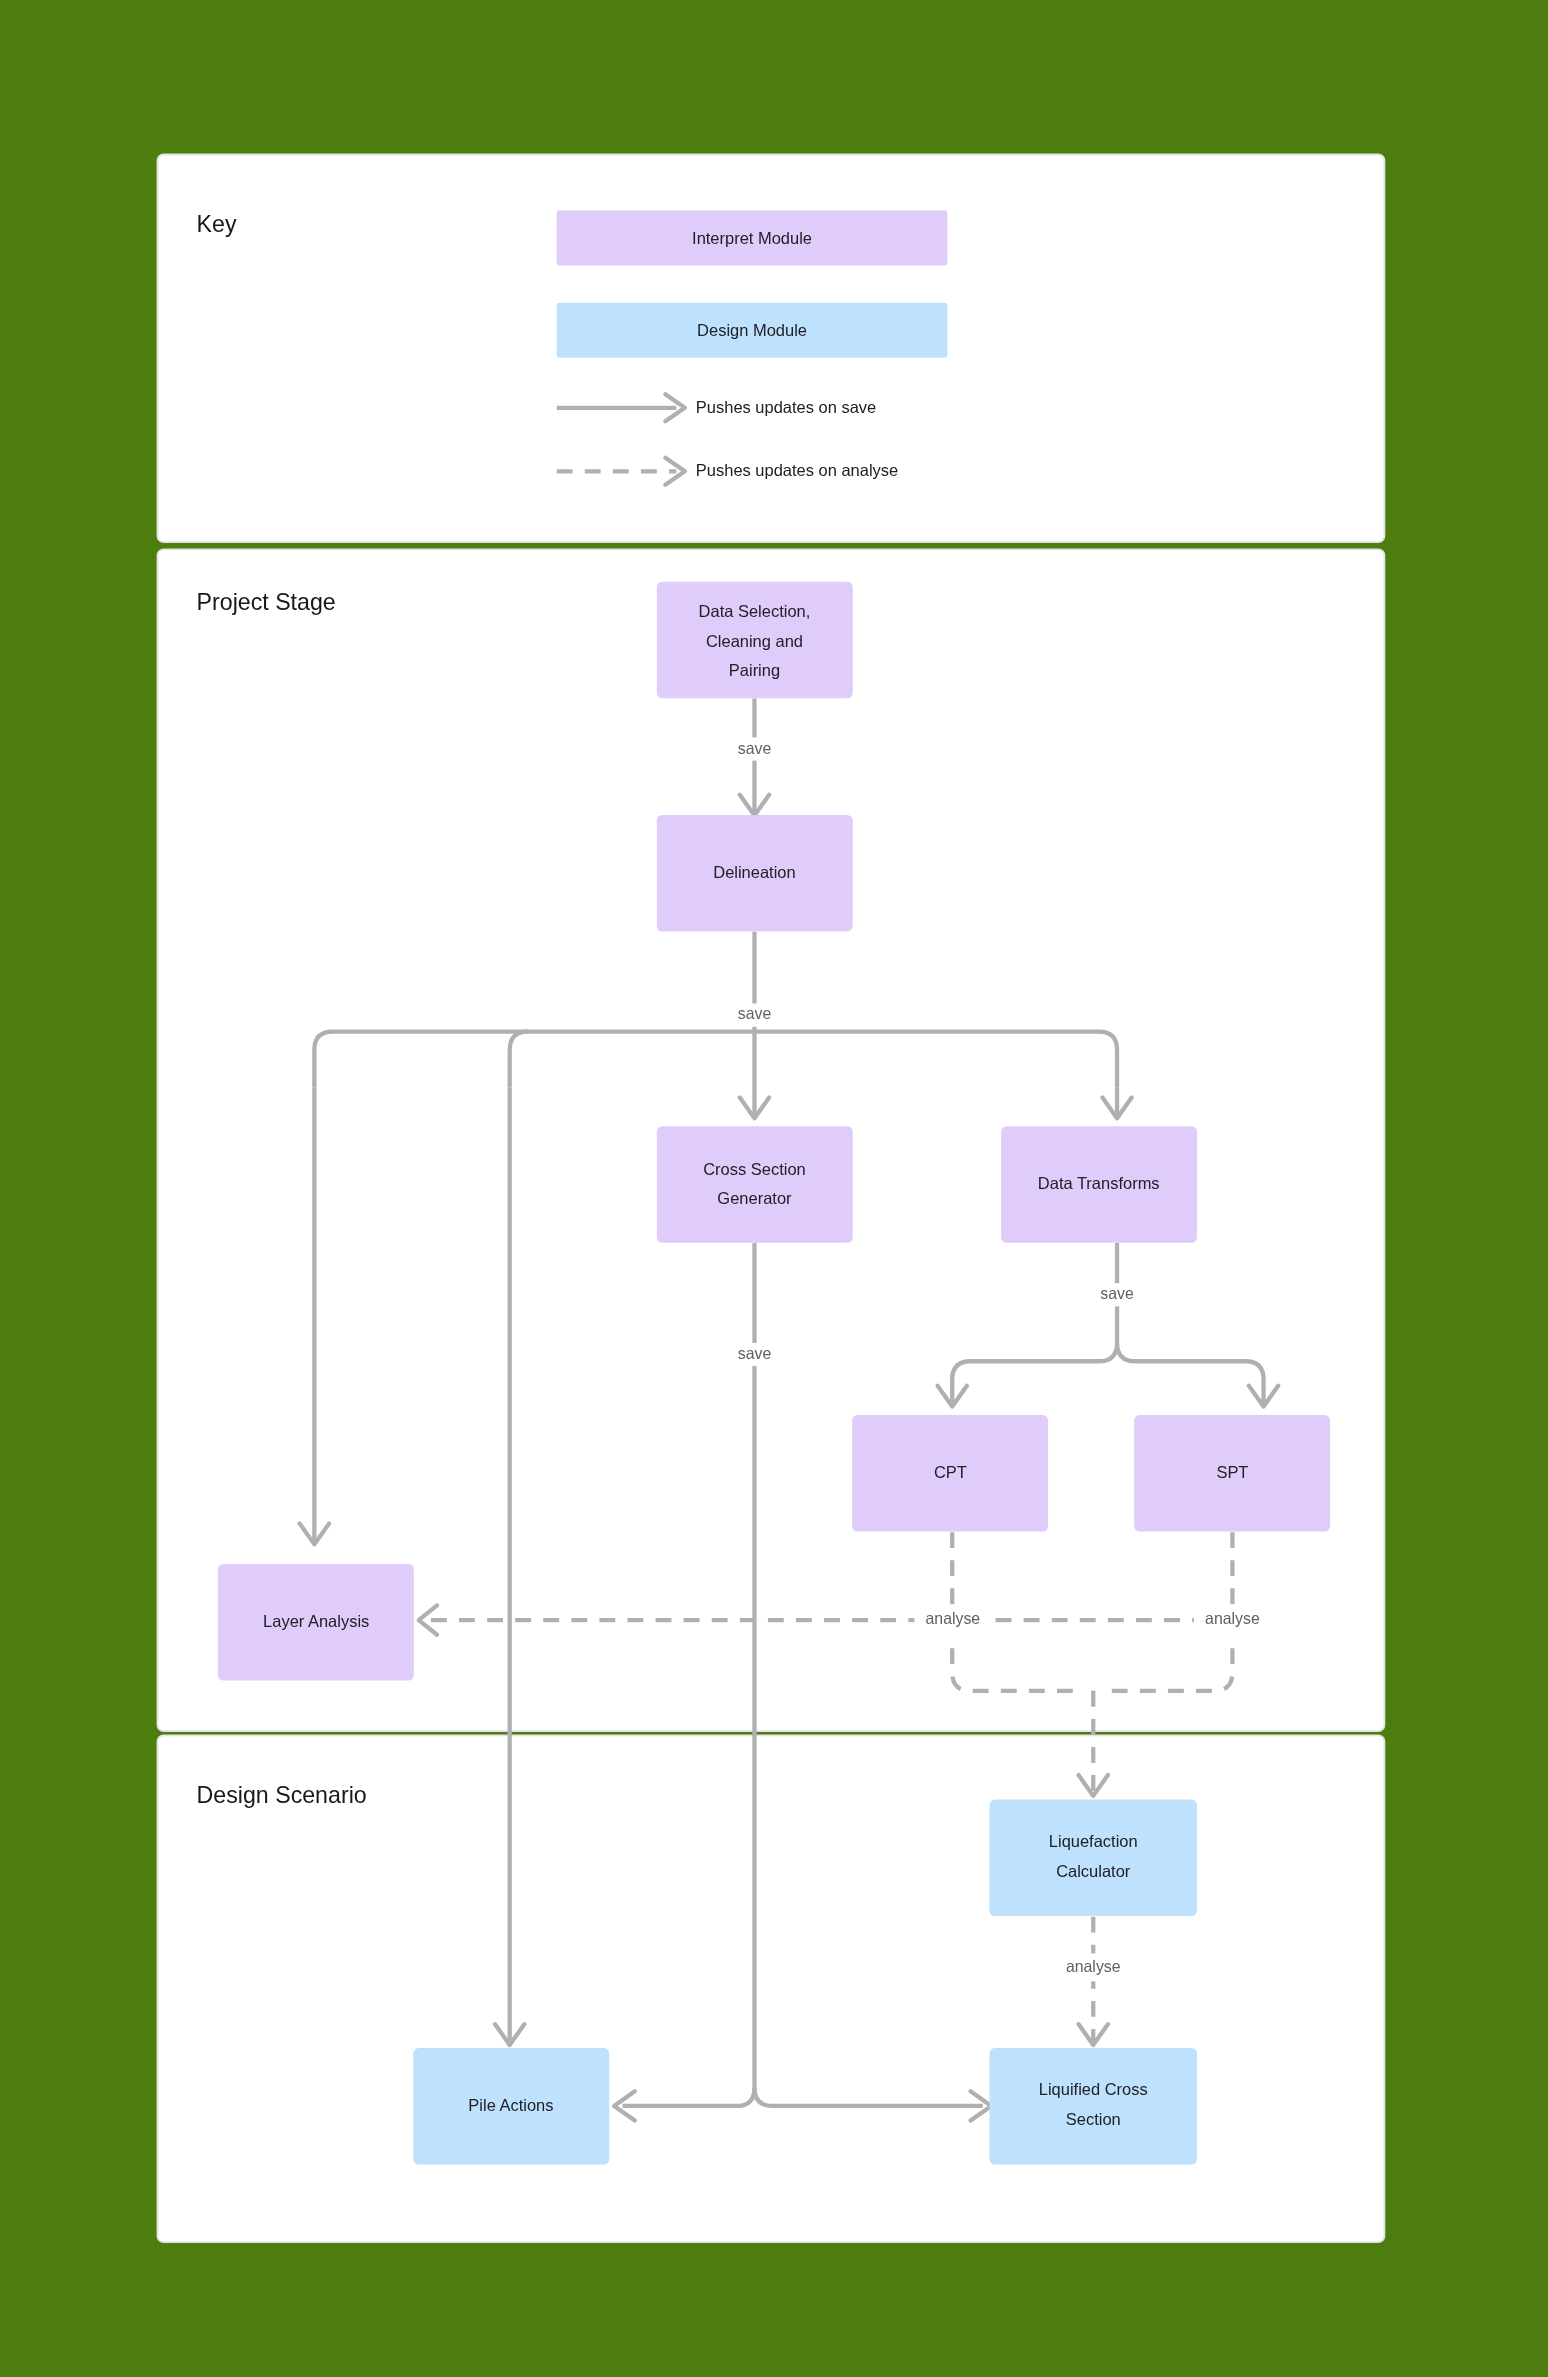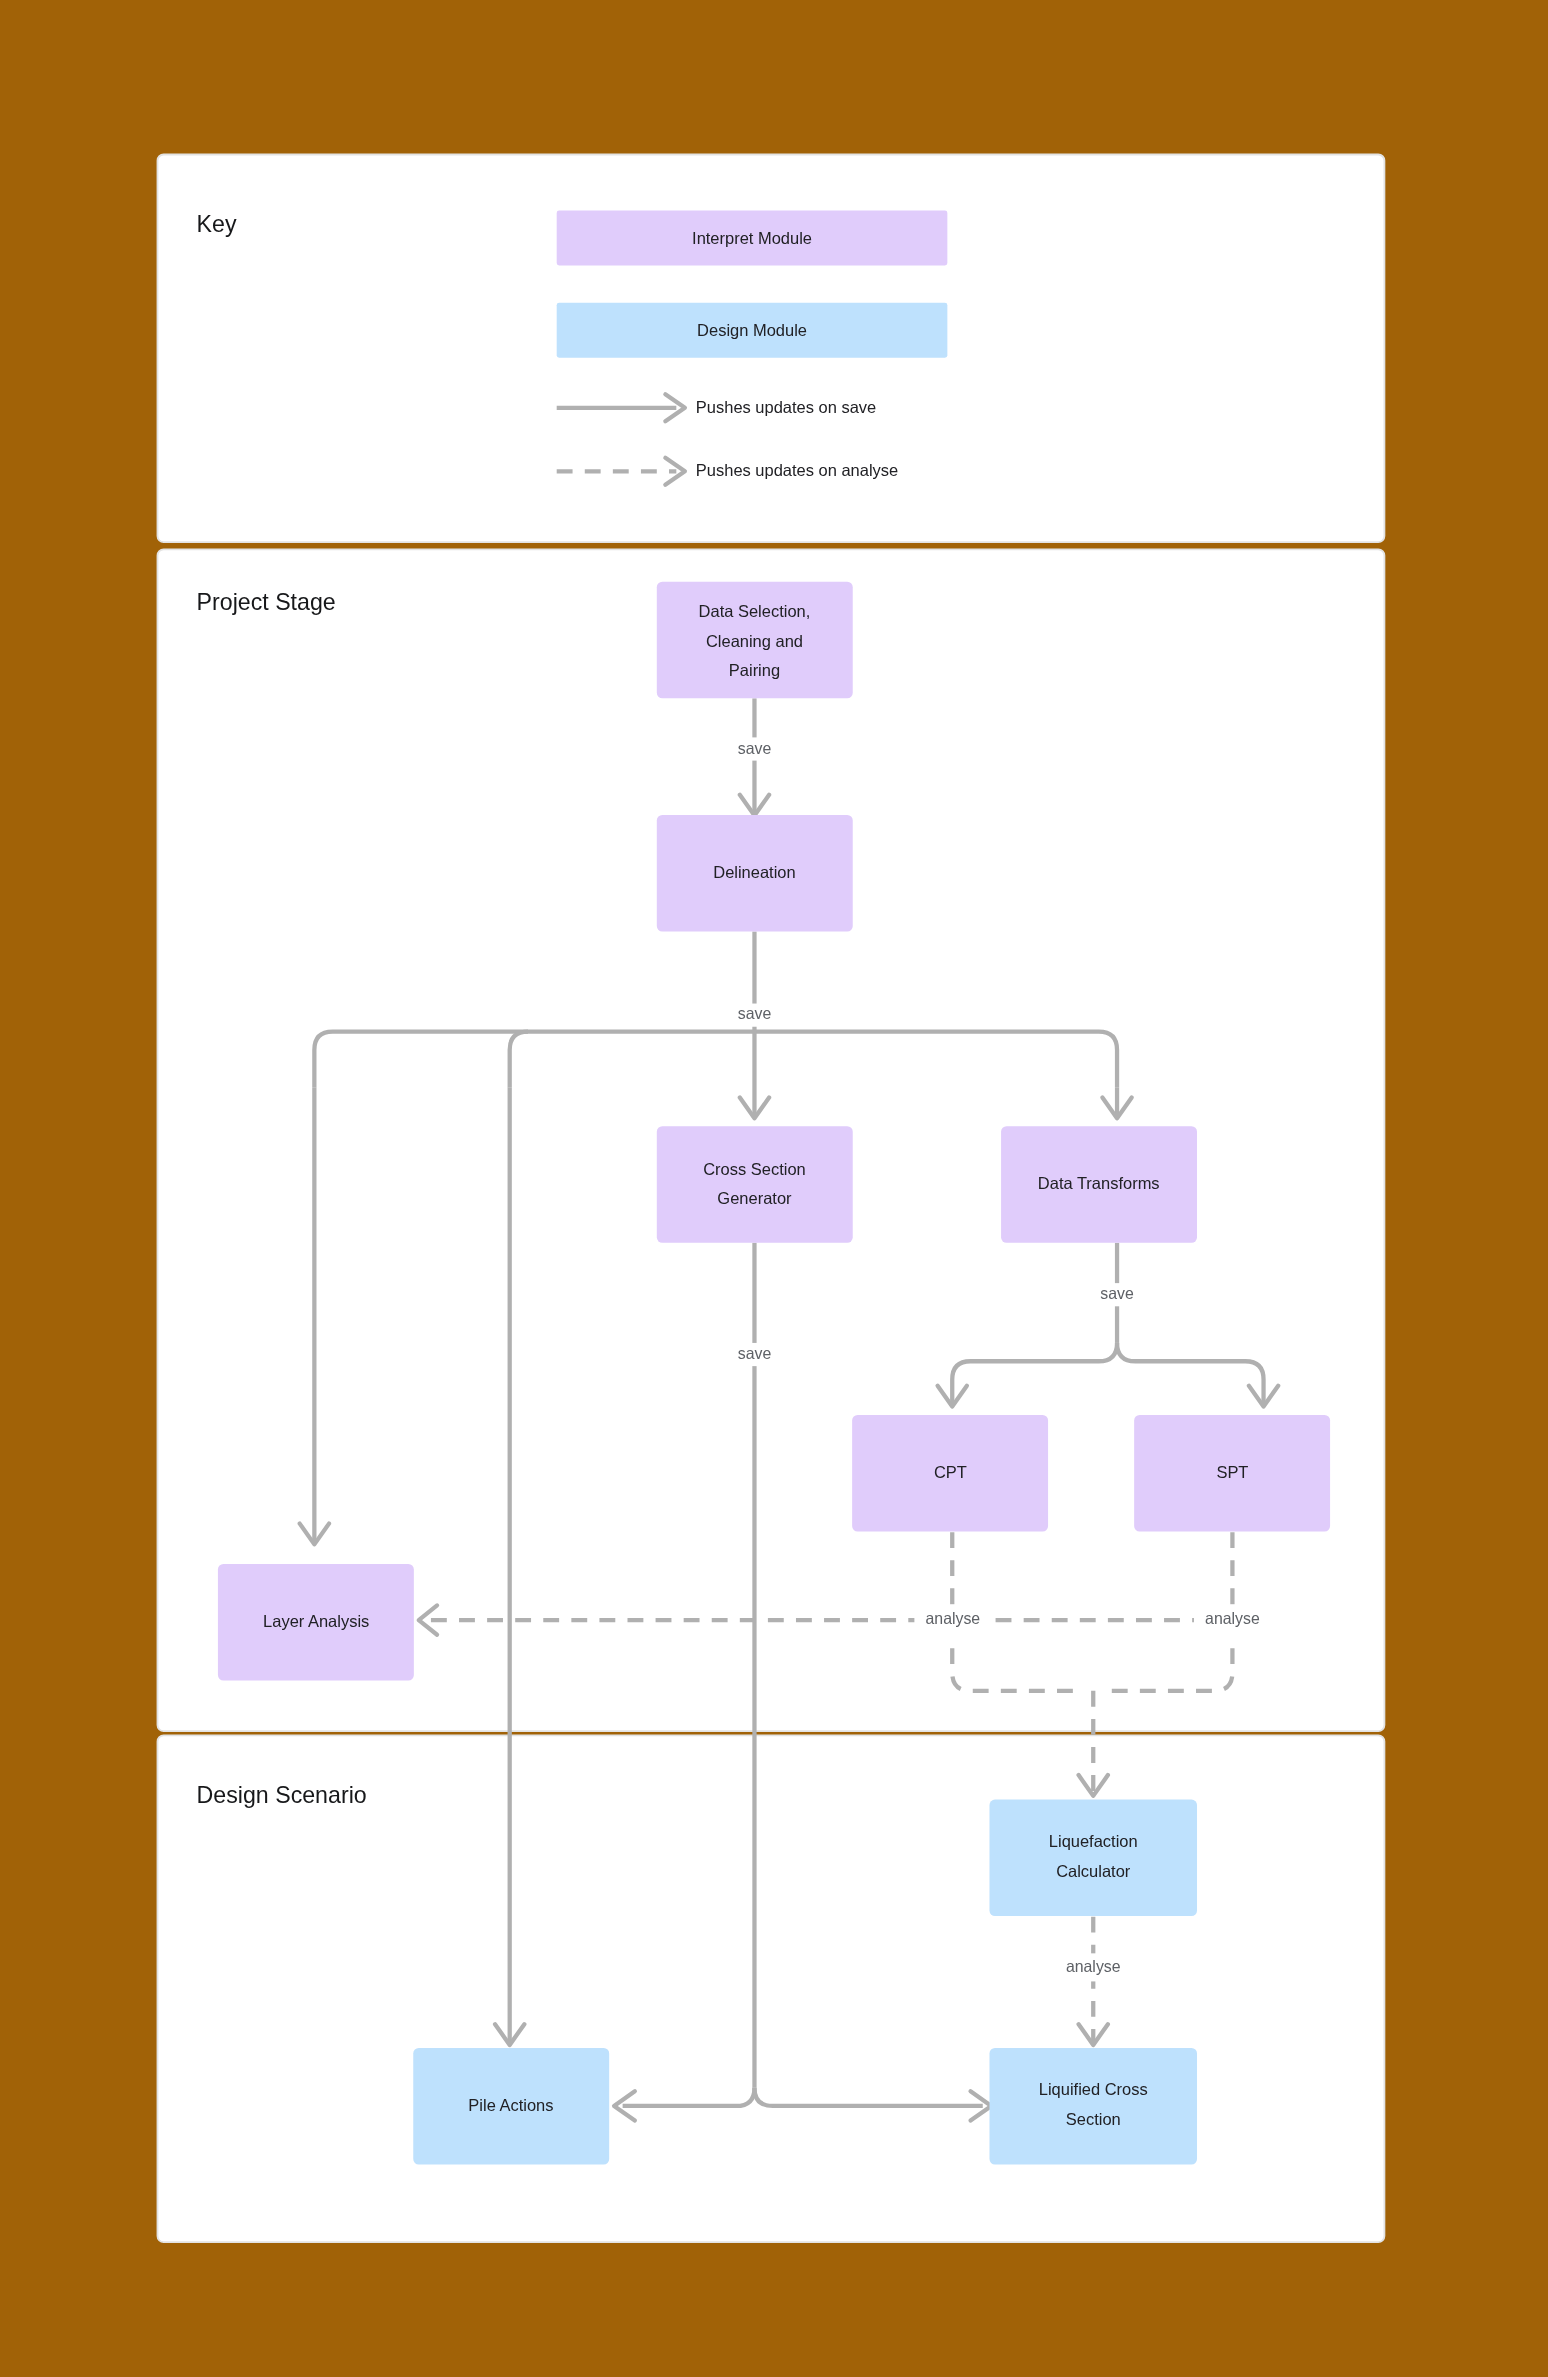--- a/index.html
+++ b/index.html
@@ -11,21 +11,21 @@
     width: 1548px;
     height: 2377px;
     font-family: "Liberation Sans", sans-serif;
     -webkit-font-smoothing: antialiased;
   }
   #stage {
     position: relative;
     width: 1548px;
     height: 2377px;
     overflow: hidden;
-    background: #a16207;
+    background: #4d7c0f;
   }
   svg#flow {
     position: absolute;
     left: 0;
     top: 0;
     width: 1548px;
     height: 2377px;
   }
   .panel-rect {
     fill: #ffffff;

